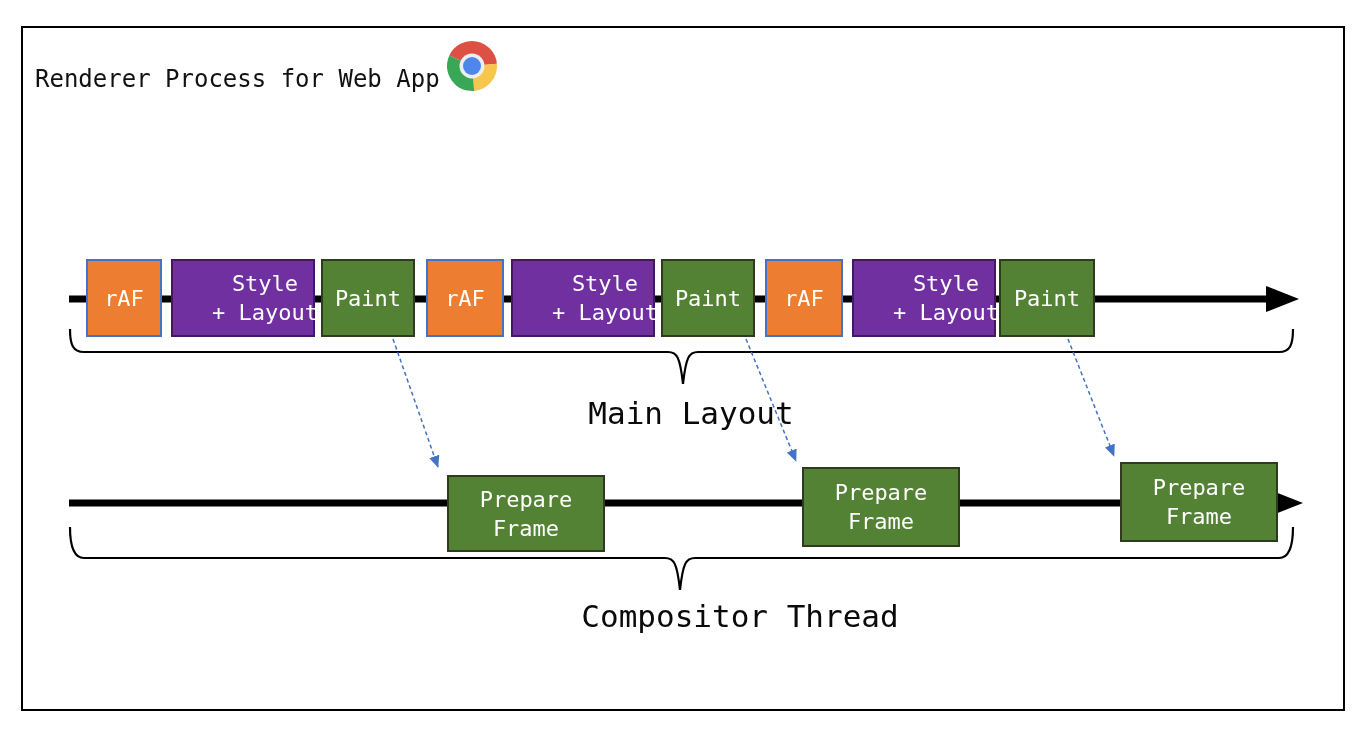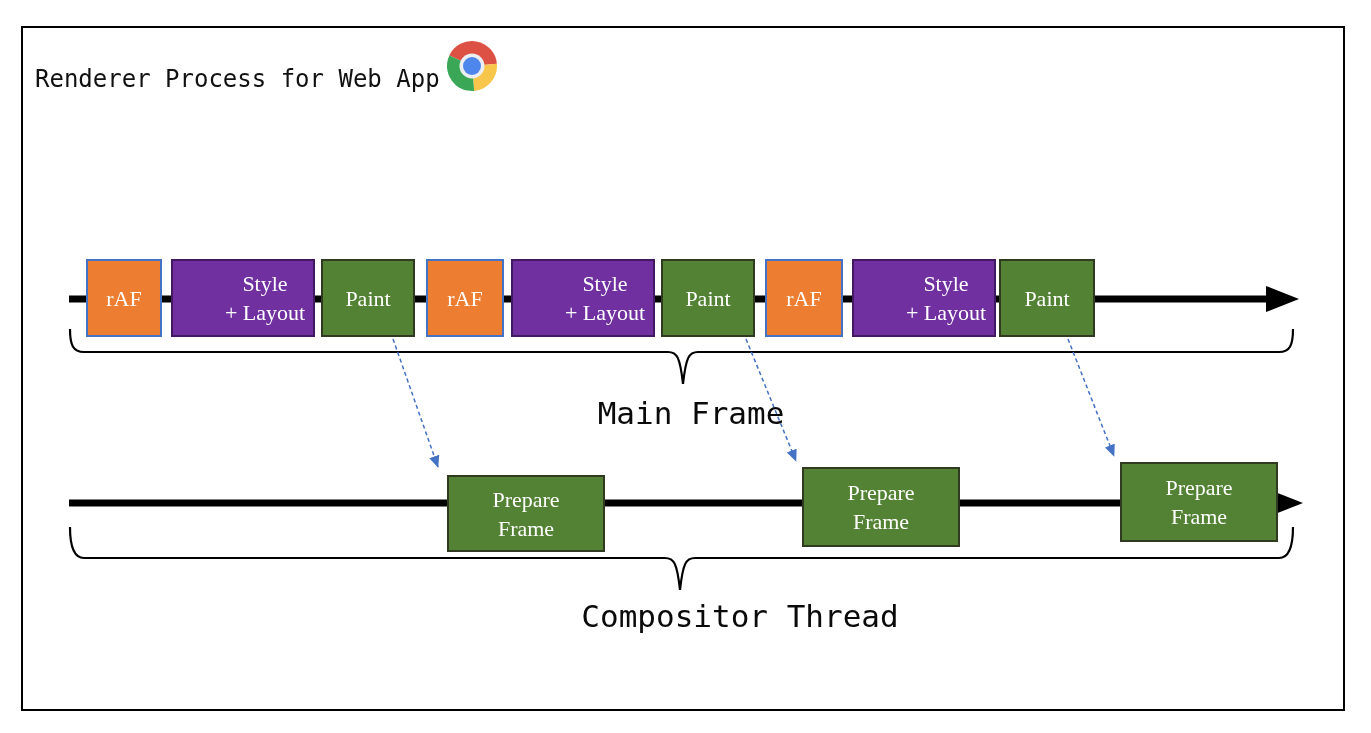--- a/index.html
+++ b/index.html
@@ -10,21 +10,21 @@
   .frame{
     position:absolute;left:21px;top:26px;width:1324px;height:685px;
     border:2px solid #000;box-sizing:border-box;background:#fff;
   }
   .title{
     position:absolute;left:35px;top:65px;font-size:24px;color:#111;
     white-space:nowrap;letter-spacing:0px;
   }
   .chrome{position:absolute;left:446px;top:40px;}
   .overlay{position:absolute;left:0;top:0;width:1371px;height:733px;}
-  .blocks{position:absolute;left:0;top:0;width:1371px;height:733px;pointer-events:none;font-family:Liberation Serif, serif;}
+  .blocks{position:absolute;left:0;top:0;width:1371px;height:733px;pointer-events:none;}
   .block{
     position:absolute;display:flex;flex-direction:column;align-items:center;
     justify-content:center;color:#fff;font-size:22px;line-height:29px;
     box-sizing:border-box;text-align:center;white-space:nowrap;
   }
   .raf{background:var(--raf-fill);border:2px solid var(--raf-border);}
   .style-layout{background:var(--style-layout-fill);border:2px solid var(--style-layout-border);padding-left:44px;}
   .paint{background:var(--paint-fill);border:2px solid var(--paint-border);text-align:right;}
   .prepare-frame{background:var(--prepare-frame-fill);border:2px solid var(--prepare-frame-border);}
   .thread-label{
@@ -113,14 +113,14 @@
     <div class="block prepare-frame" style="left: 802px; top: 467px; width: 158px; height: 80px;">
       <div>Prepare</div>
       <div>Frame</div>
     </div>
     <div class="block prepare-frame" style="left: 1120px; top: 462px; width: 158px; height: 80px;">
       <div>Prepare</div>
       <div>Frame</div>
     </div>
   </div>
 
-<div class="thread-label main-thread-label">Main Frame</div>
+<div class="thread-label main-thread-label">Main Layout</div>
 <div class="thread-label compositor-thread-label">Compositor Thread</div>
 
 </body></html>

